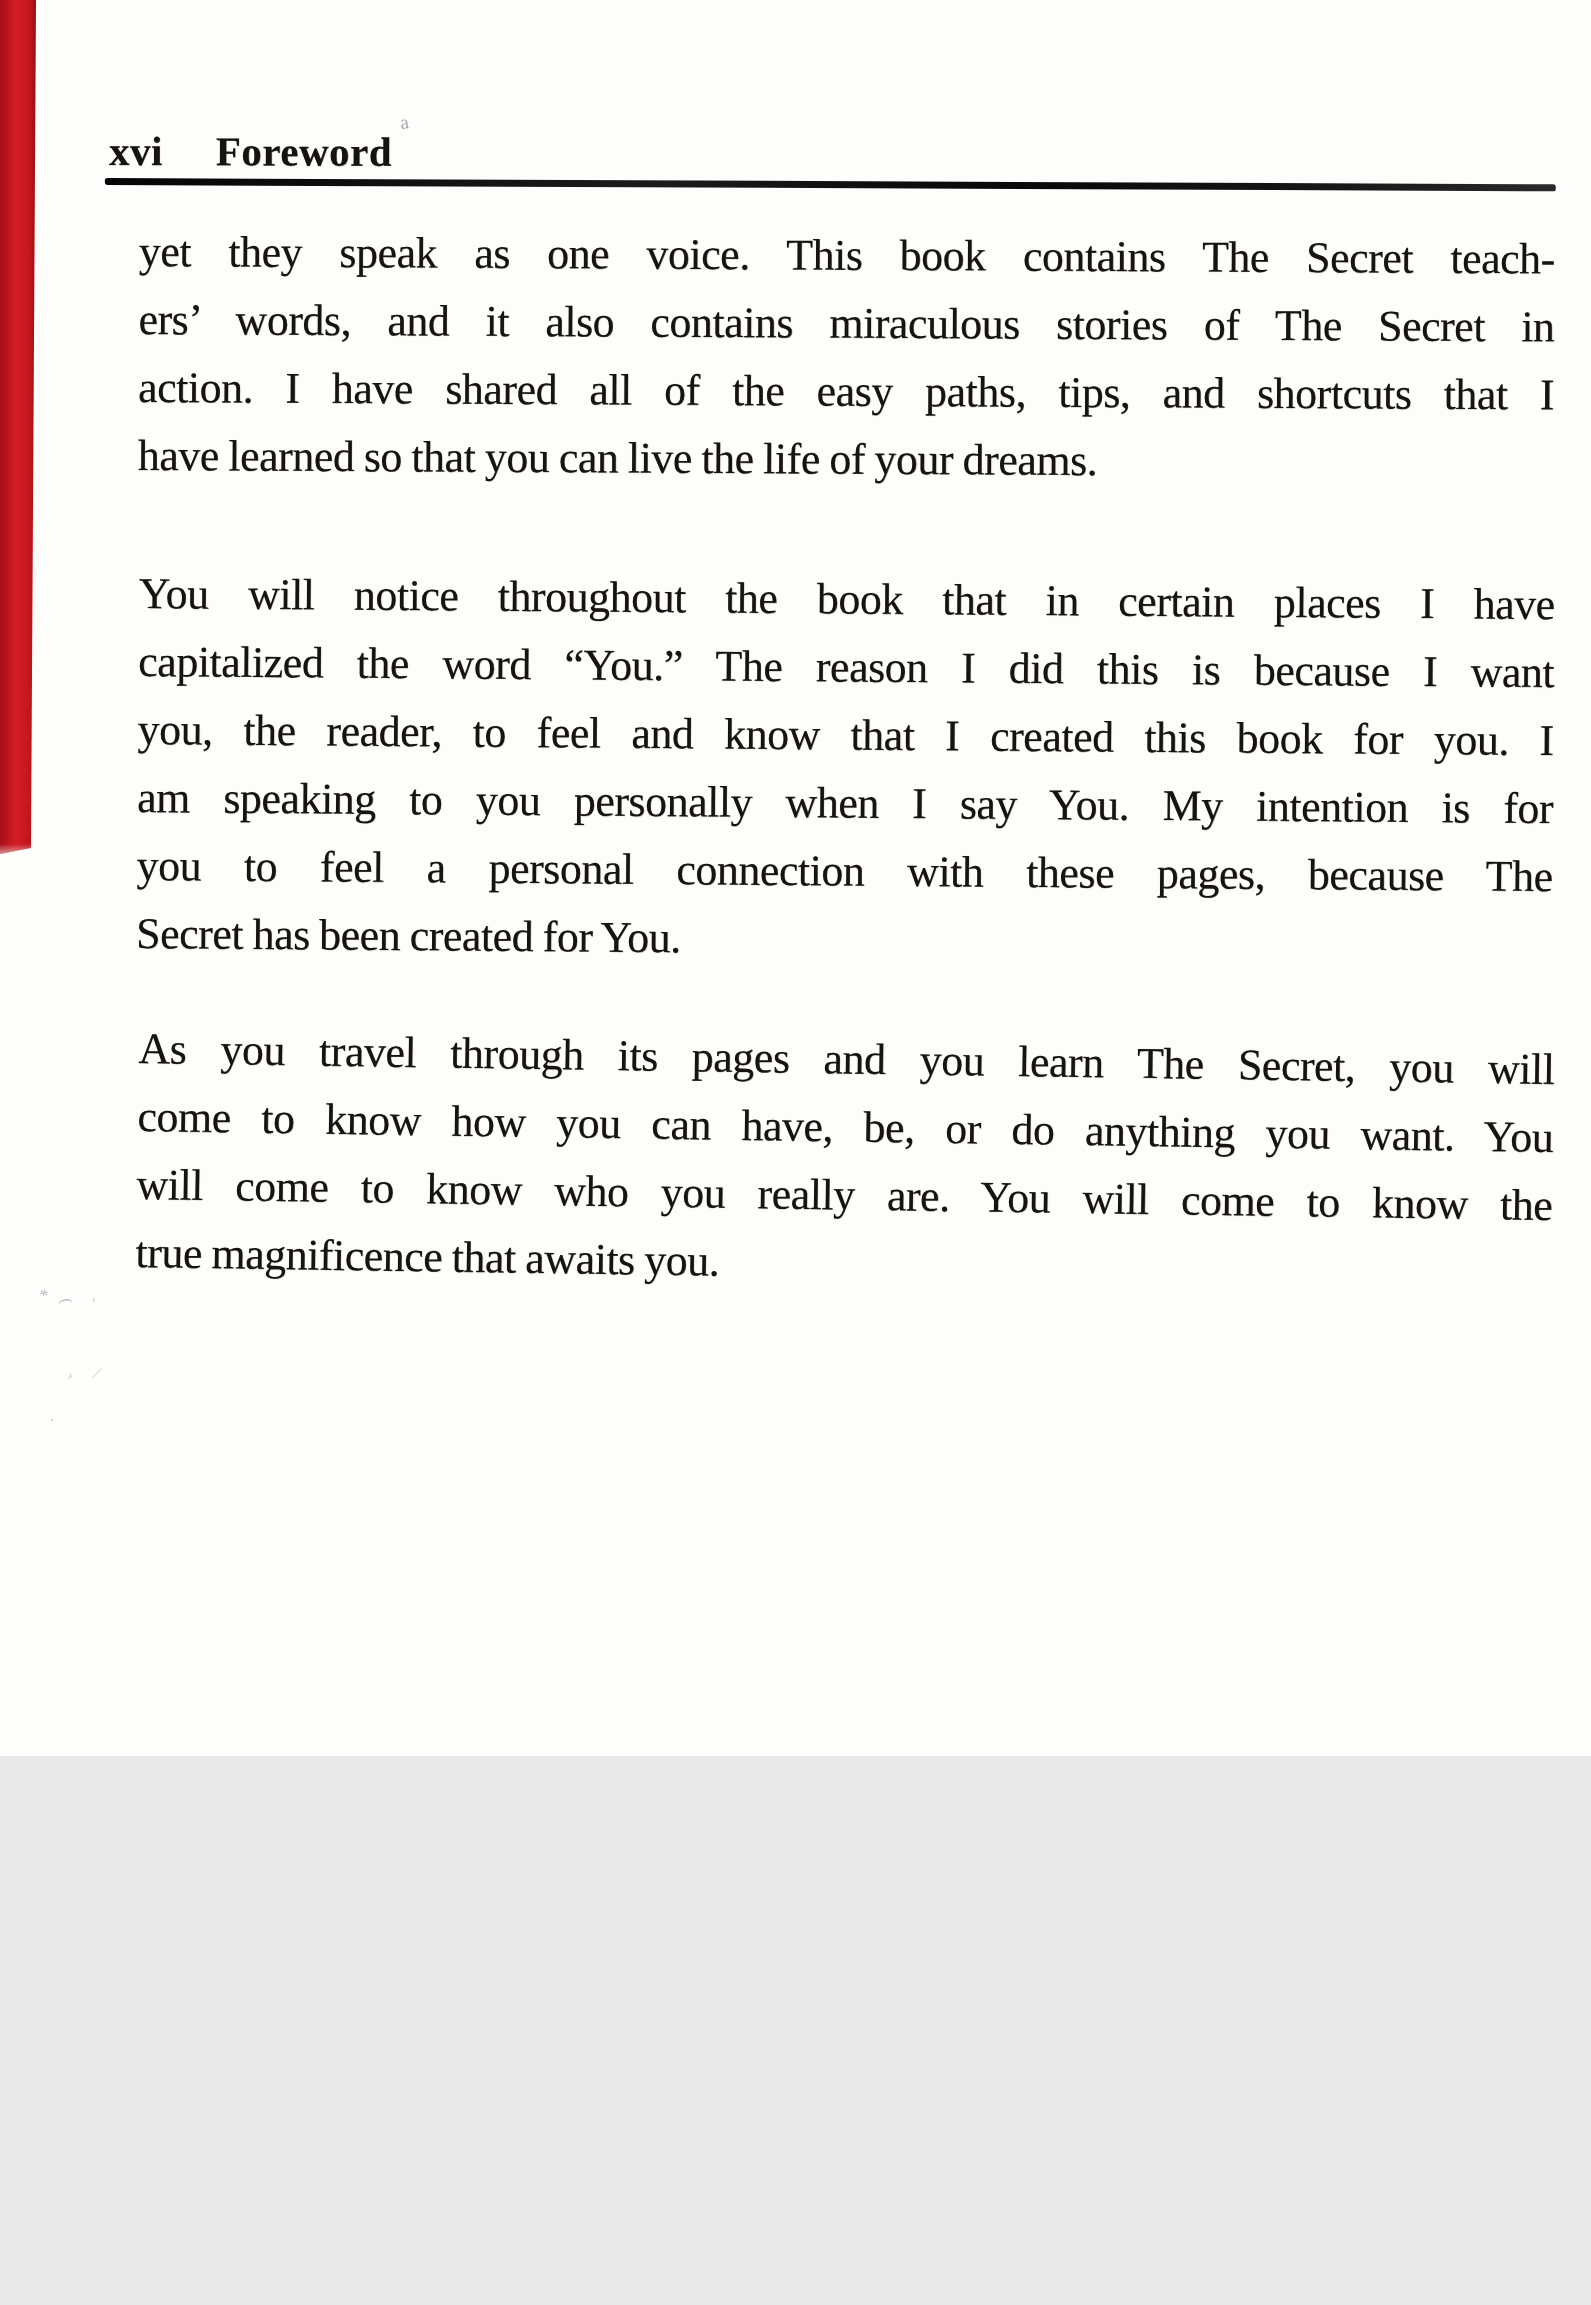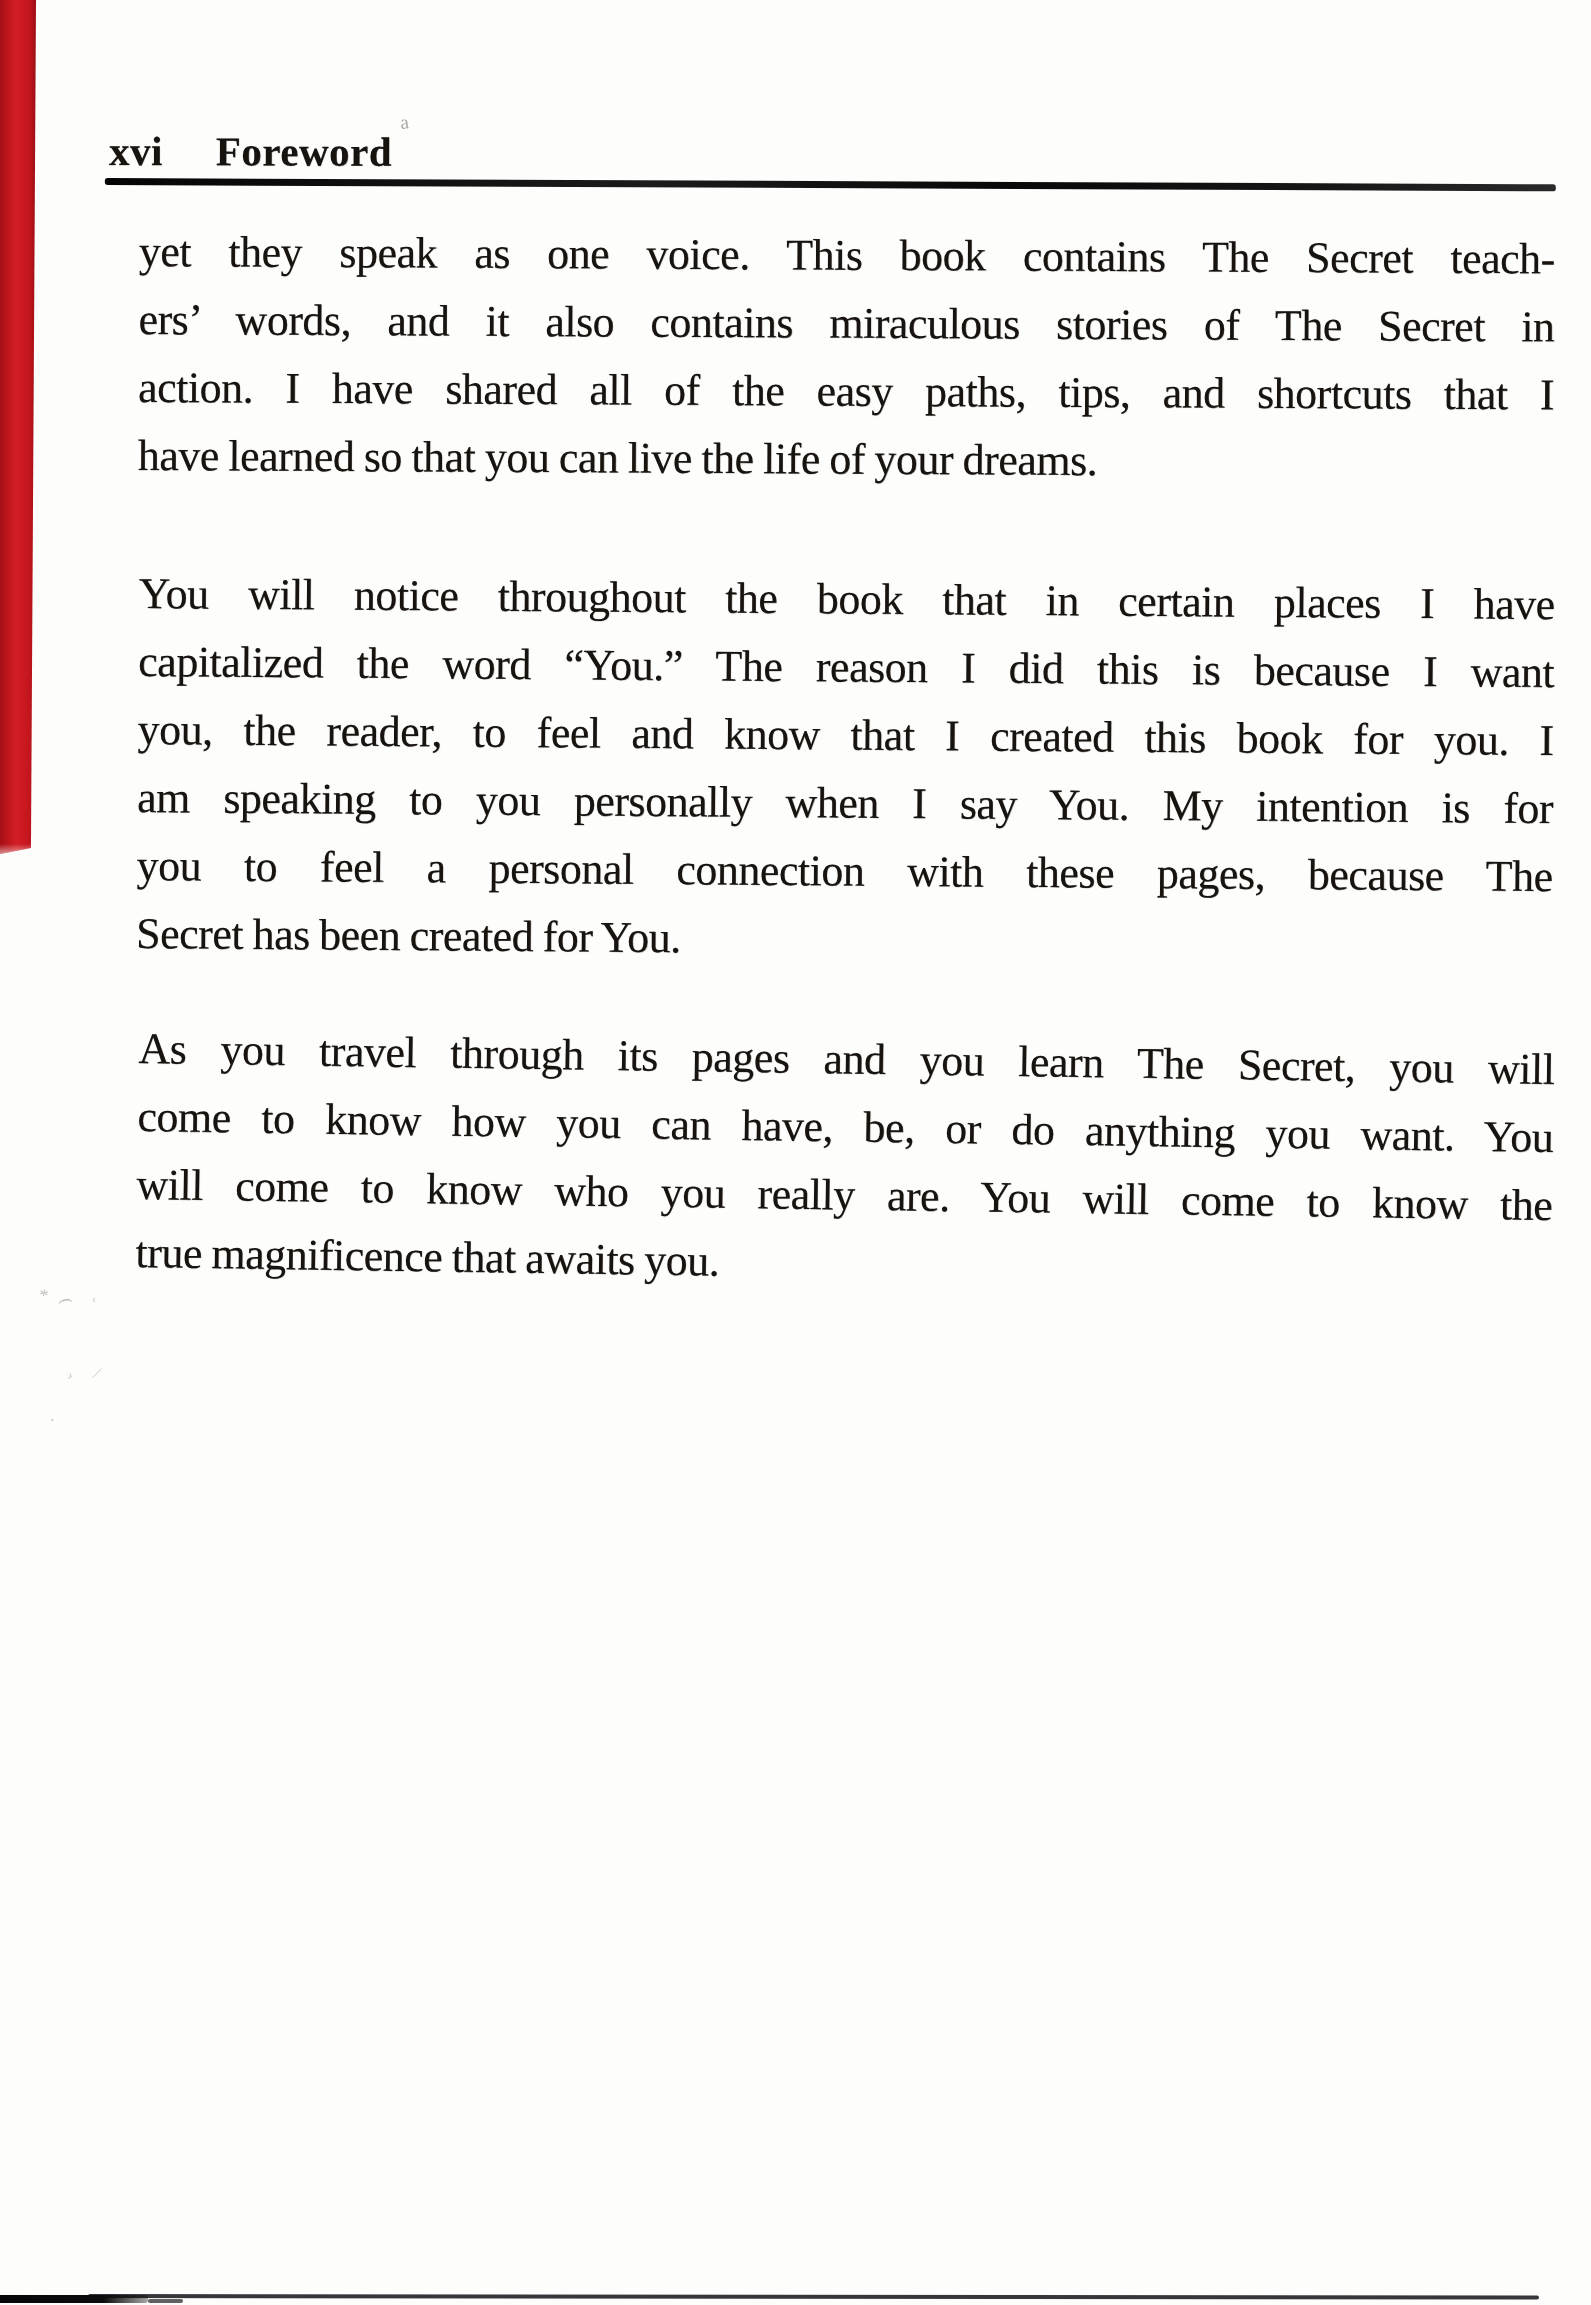--- a/index.html
+++ b/index.html
@@ -1,19 +1,19 @@
 <!DOCTYPE html>
 <html><head>
 <meta charset="utf-8">
 <style>
   html, body { margin: 0; padding: 0; background: #e9e9e9; }
   .page {
     position: relative;
     width: 1592px;
-    height: 2305px;
+    height: 1756px;
     background: #fdfdfb;
     overflow: hidden;
     font-family: "Liberation Serif", "DejaVu Serif", serif;
     color: #17130f;
   }
 
   
   .red-stripe {
     position: absolute;
     left: 0; top: 0;

